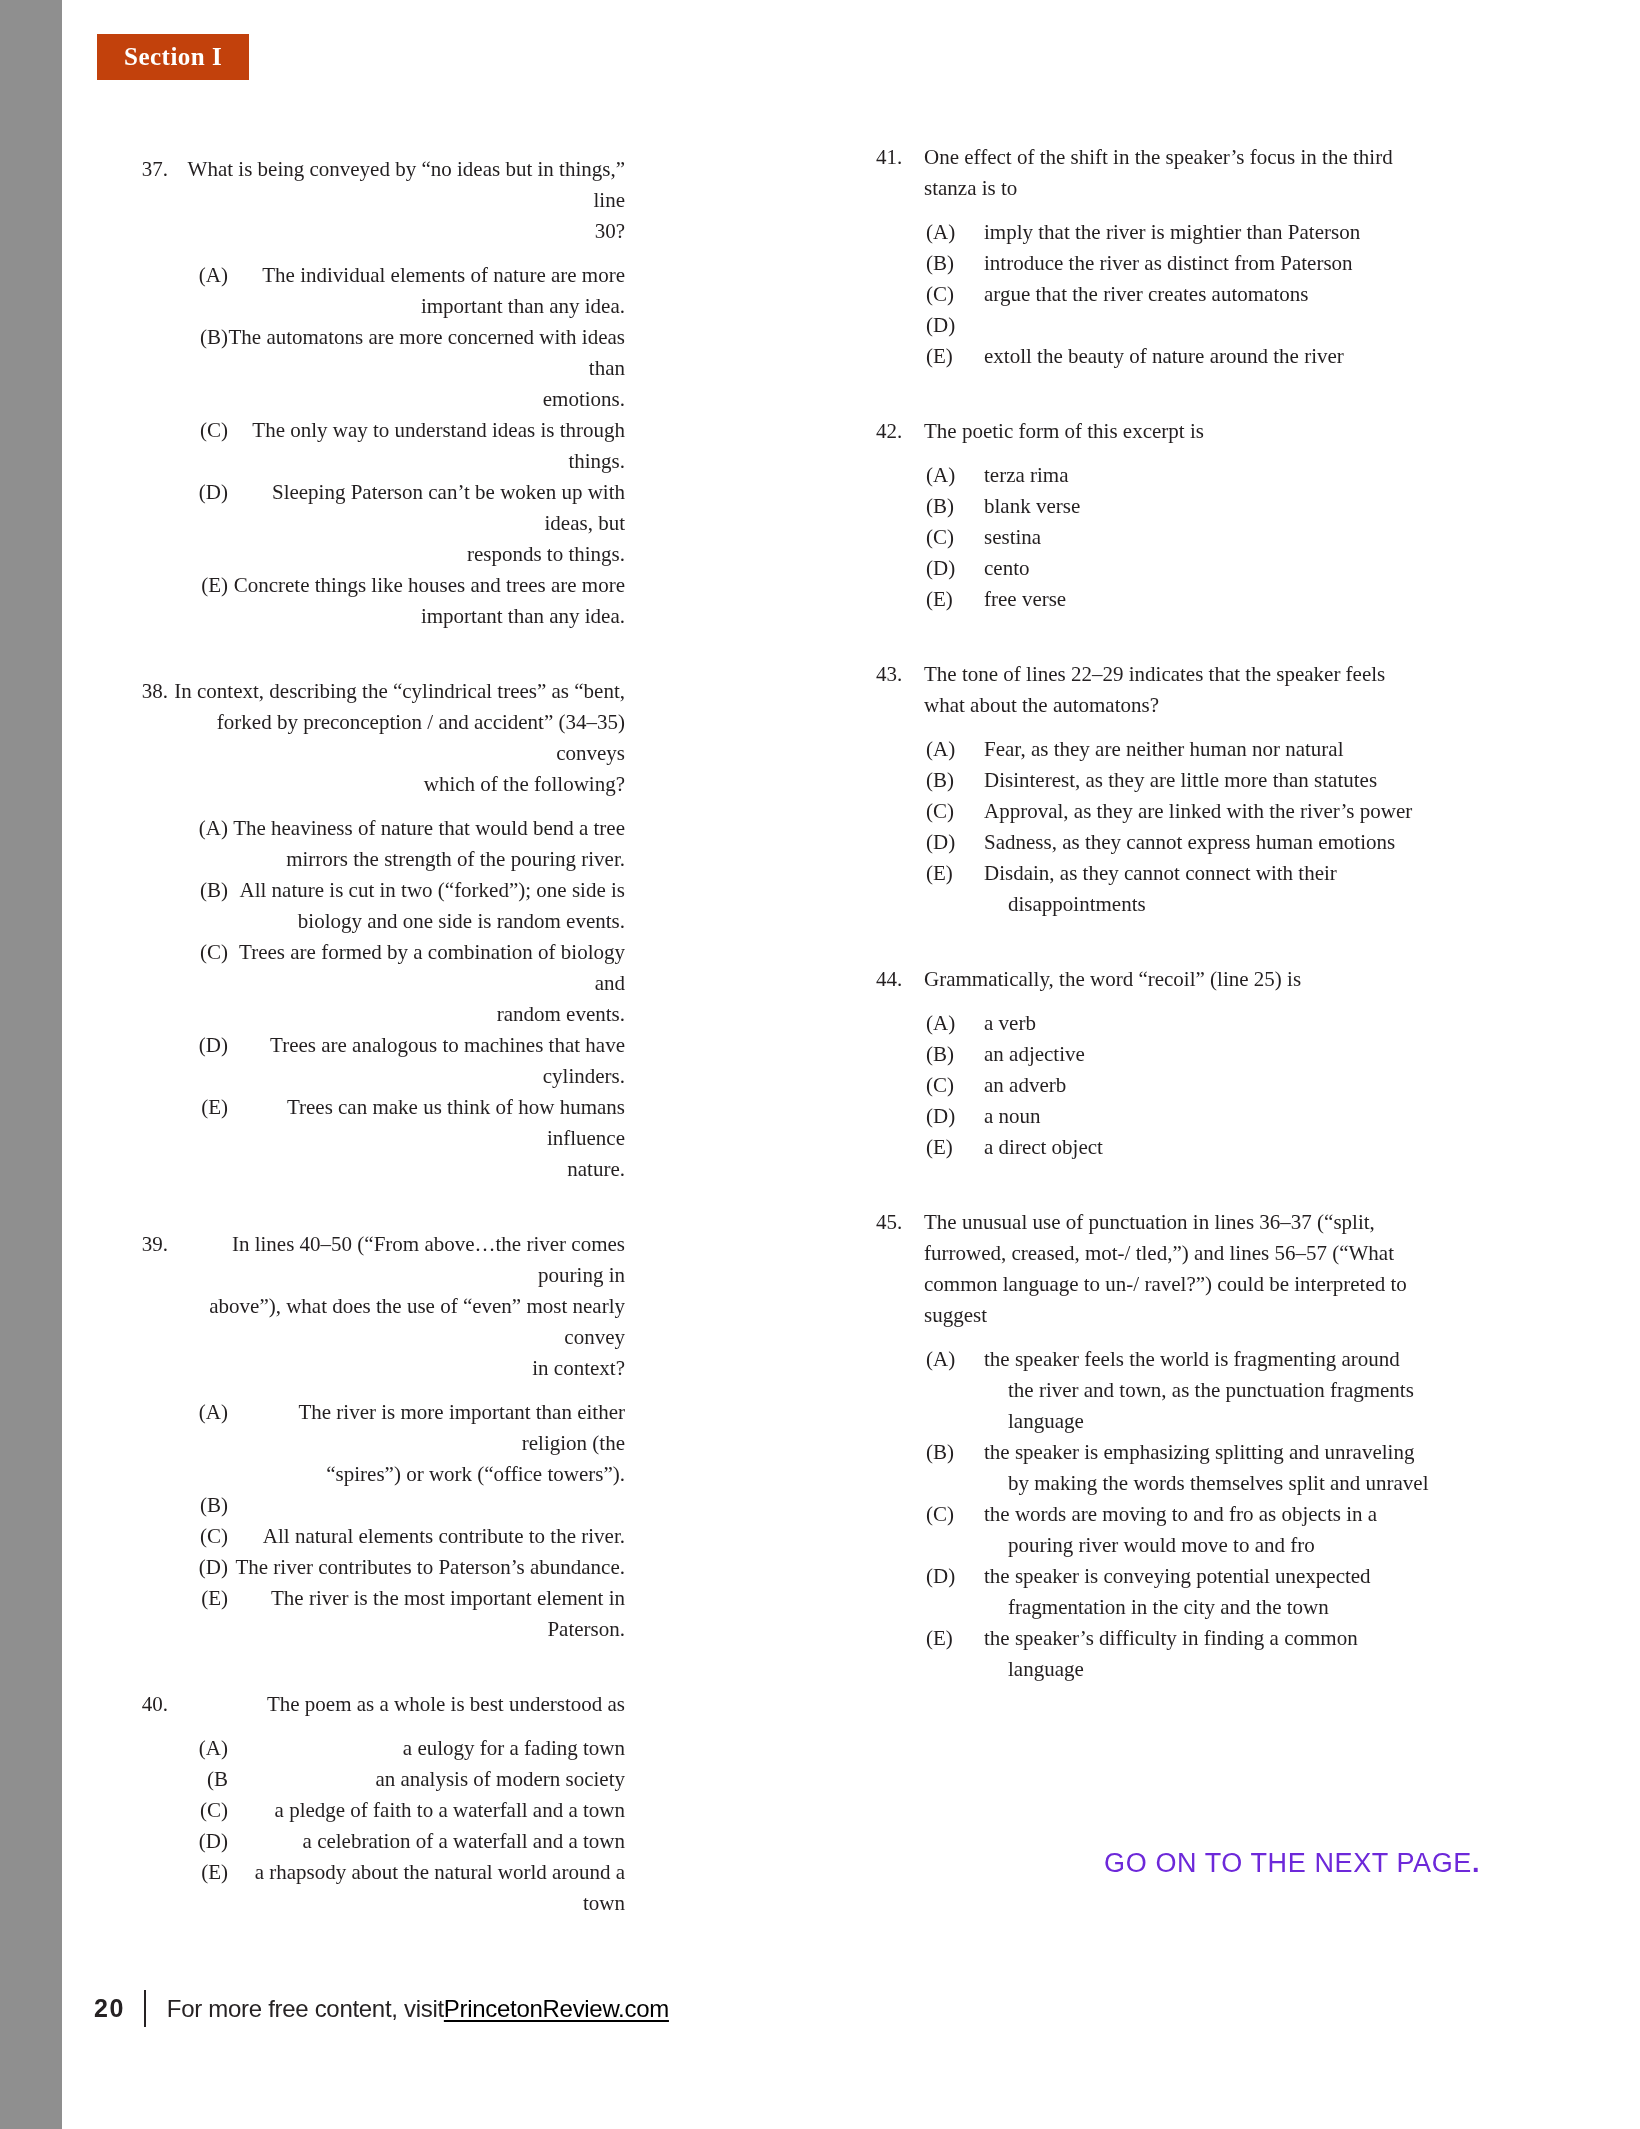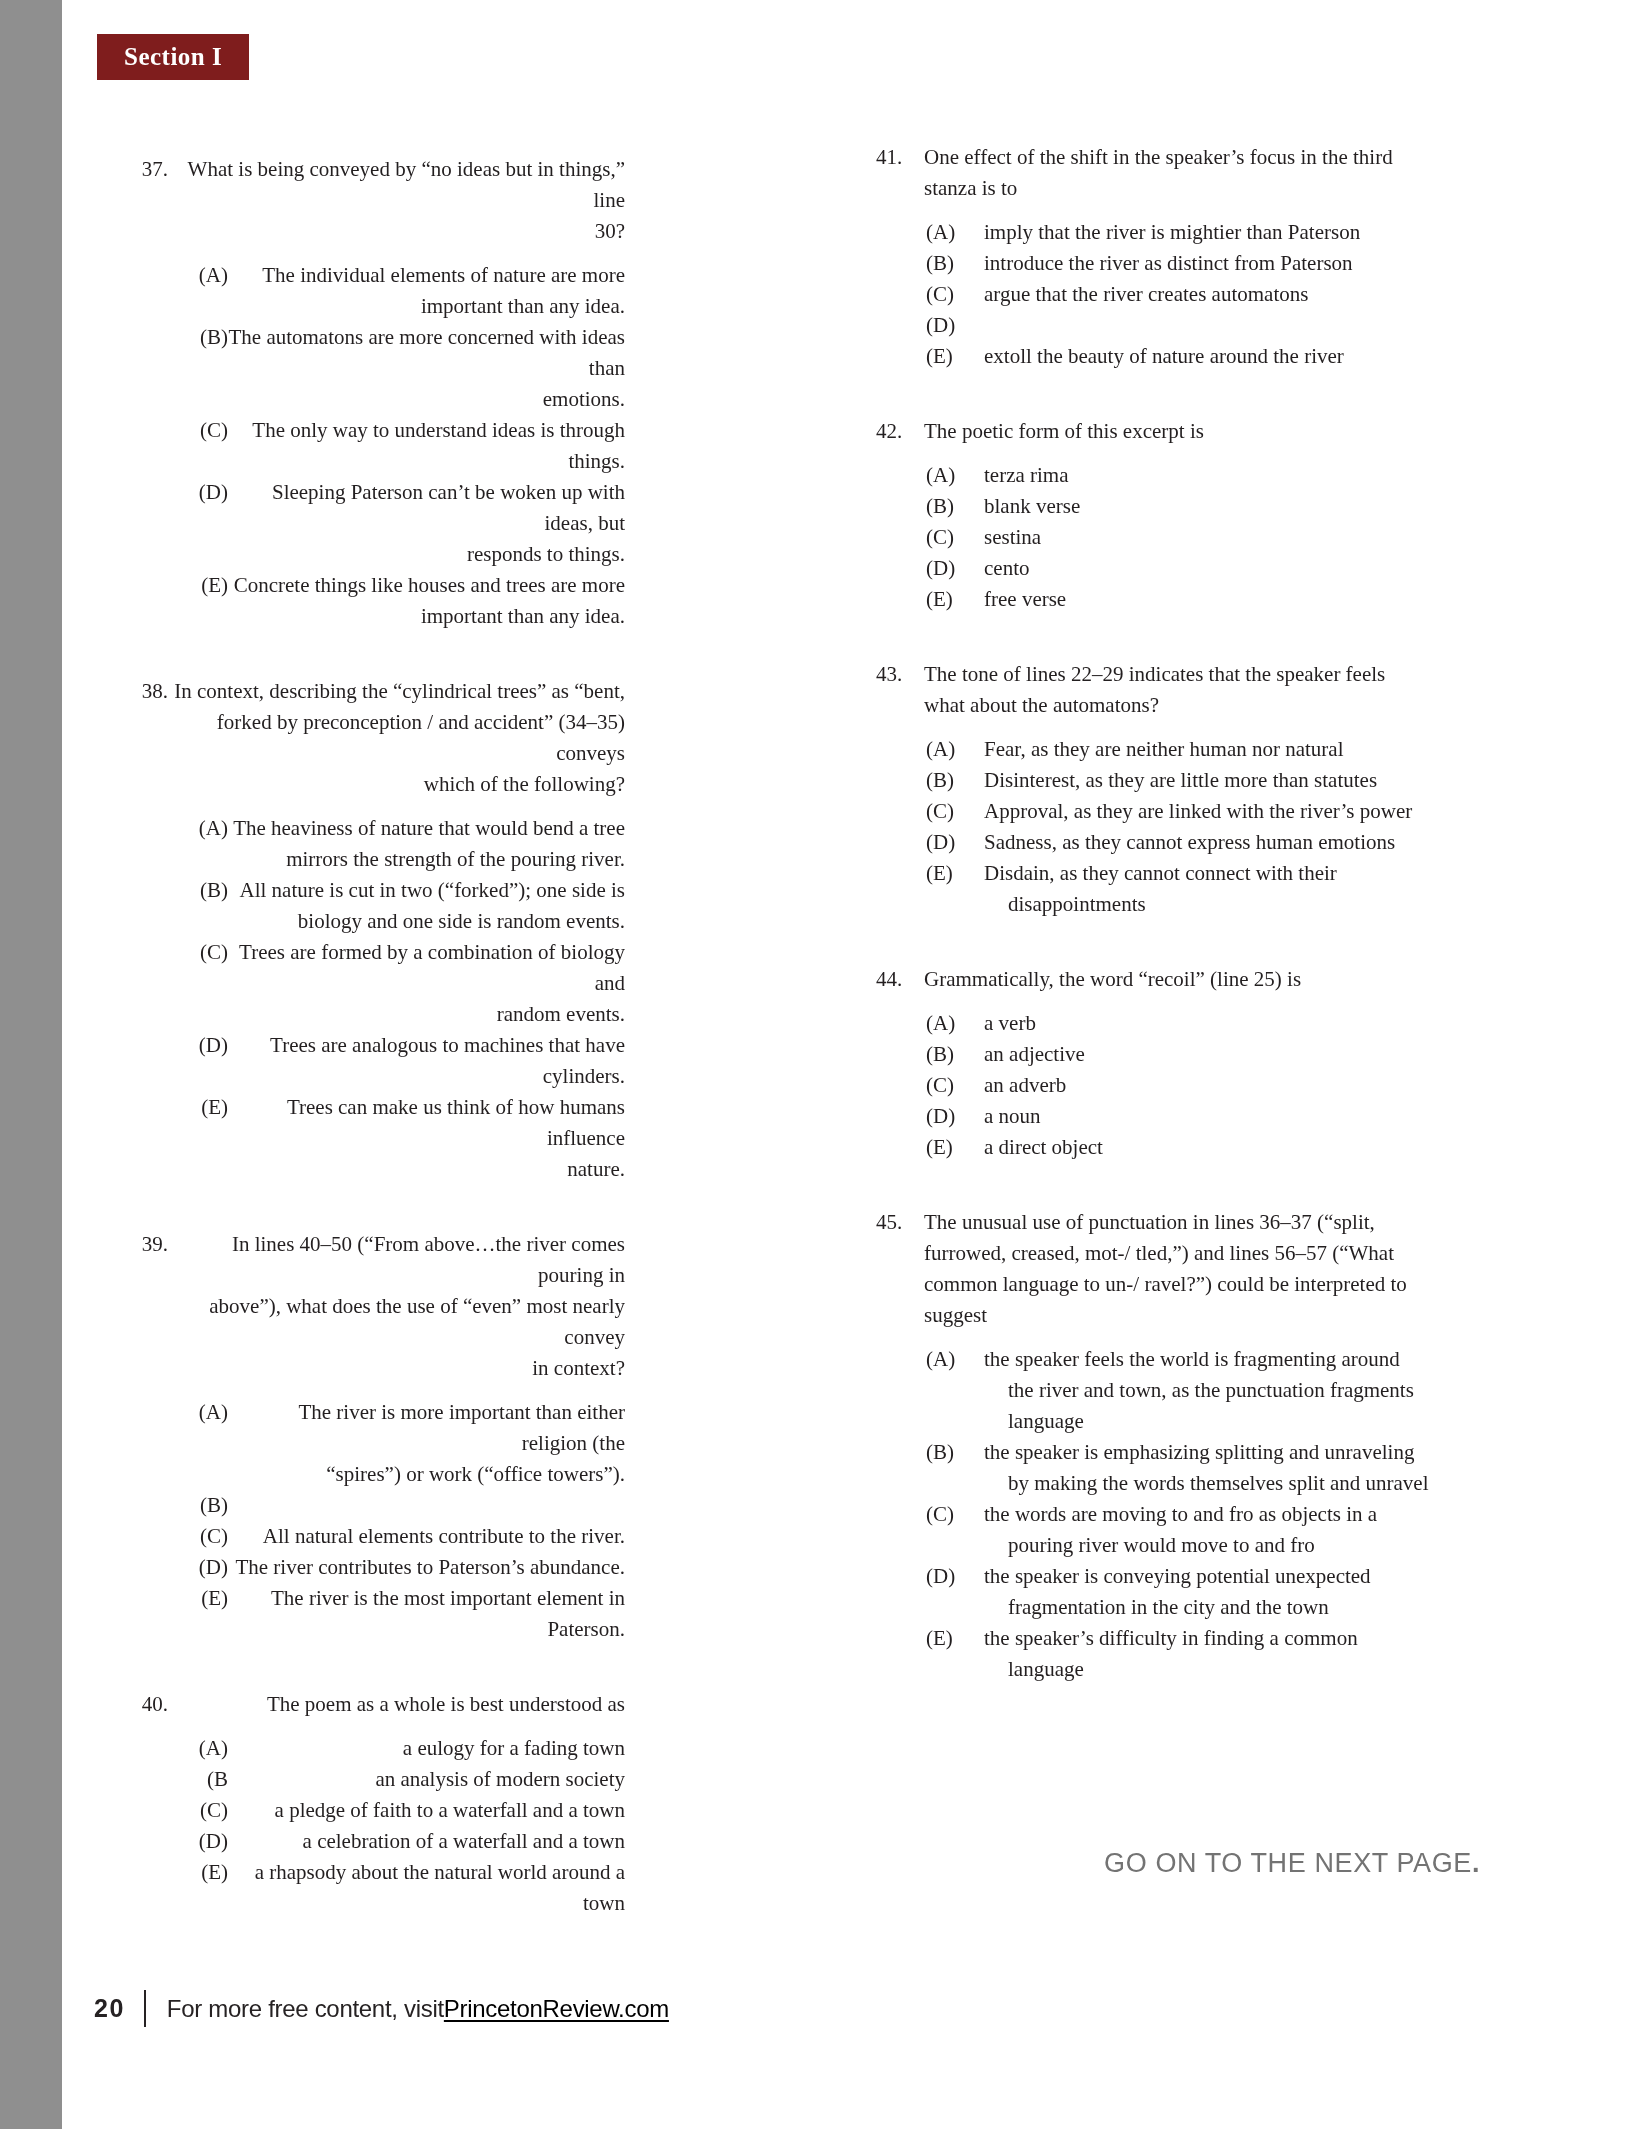--- a/index.html
+++ b/index.html
@@ -17,21 +17,21 @@
   }
   .sidebar-stripe {
     position: absolute;
     left: 0; top: 0;
     width: 62px; height: 2129px;
     background: #8f8f8f;
   }
   .section-badge {
     position: absolute;
     left: 97px; top: 34px;
-    background: #7f1d1d;
+    background: #c2410c;
     color: #ffffff;
     font-weight: bold;
     font-size: 25px;
     line-height: 25px;
     padding: 10px 27px 11px 27px;
     letter-spacing: 0.5px;
   }
   .col {
     position: absolute;
     font-size: 21px;
@@ -52,21 +52,21 @@
     padding-left: 24px;
     text-indent: -24px;
   }
   .go-on {
     position: absolute;
     top: 1848px;
     right: 160px;
     font-family: "Liberation Sans", sans-serif;
     font-size: 27px;
     letter-spacing: 0.6px;
-    color: #737373;
+    color: #6d28d9;
     white-space: nowrap;
   }
   .go-on-period { font-weight: bold; }
   .footer {
     position: absolute;
     top: 1990px;
     left: 94px;
     display: flex;
     align-items: center;
     font-family: "Liberation Sans", sans-serif;

